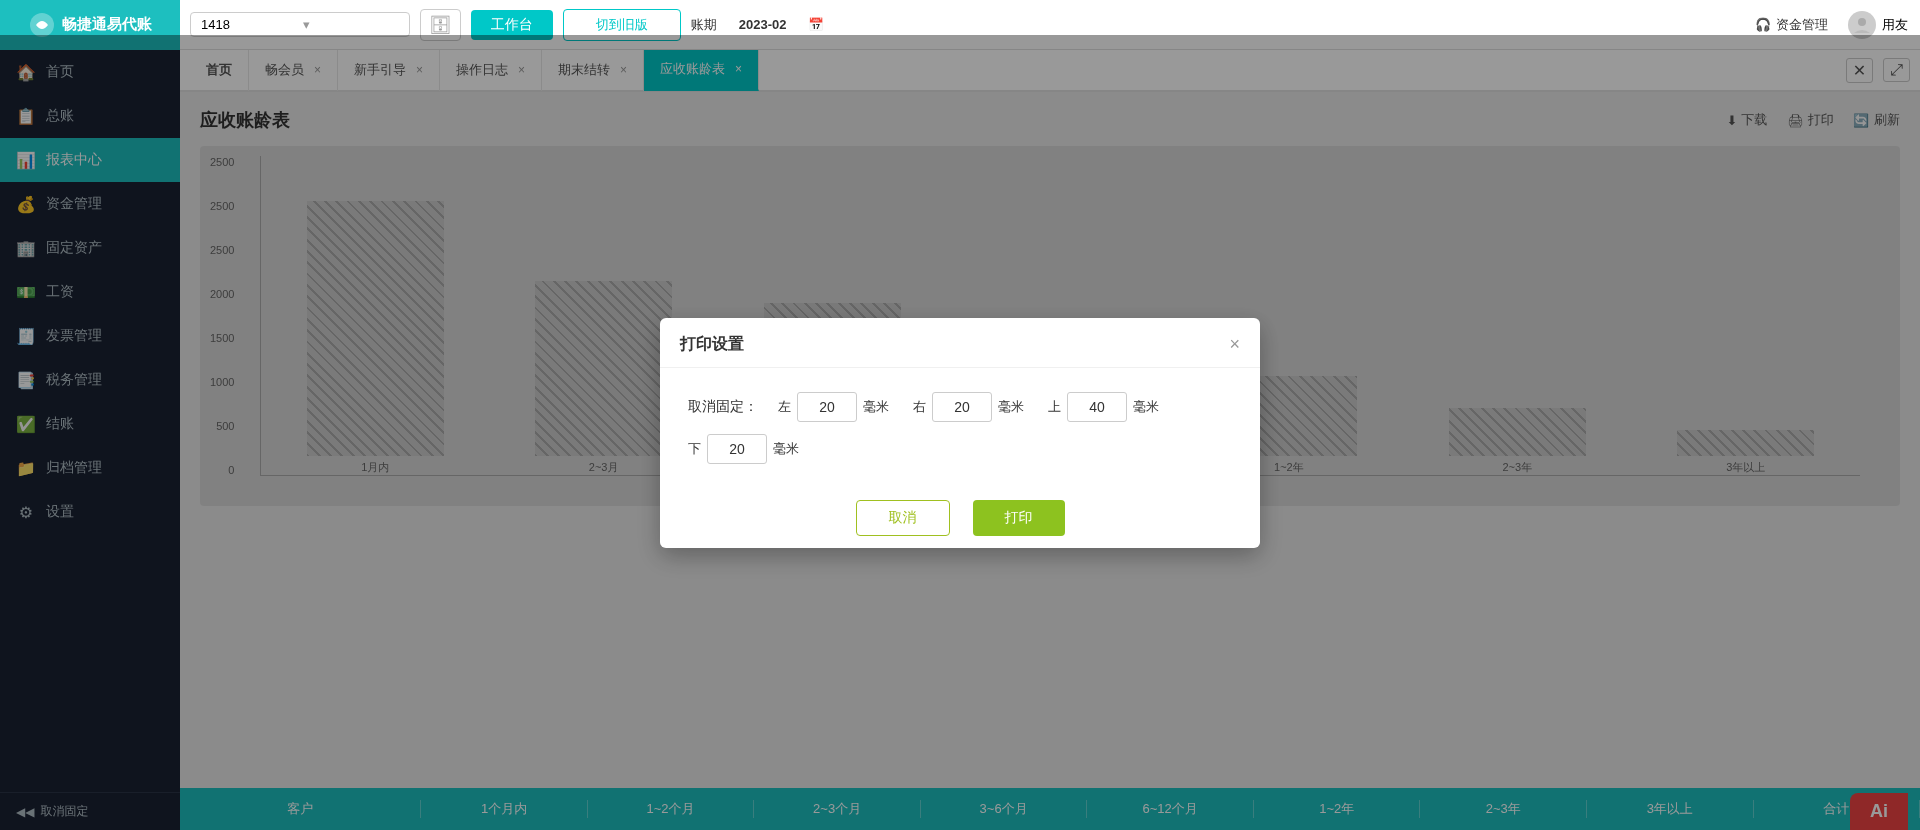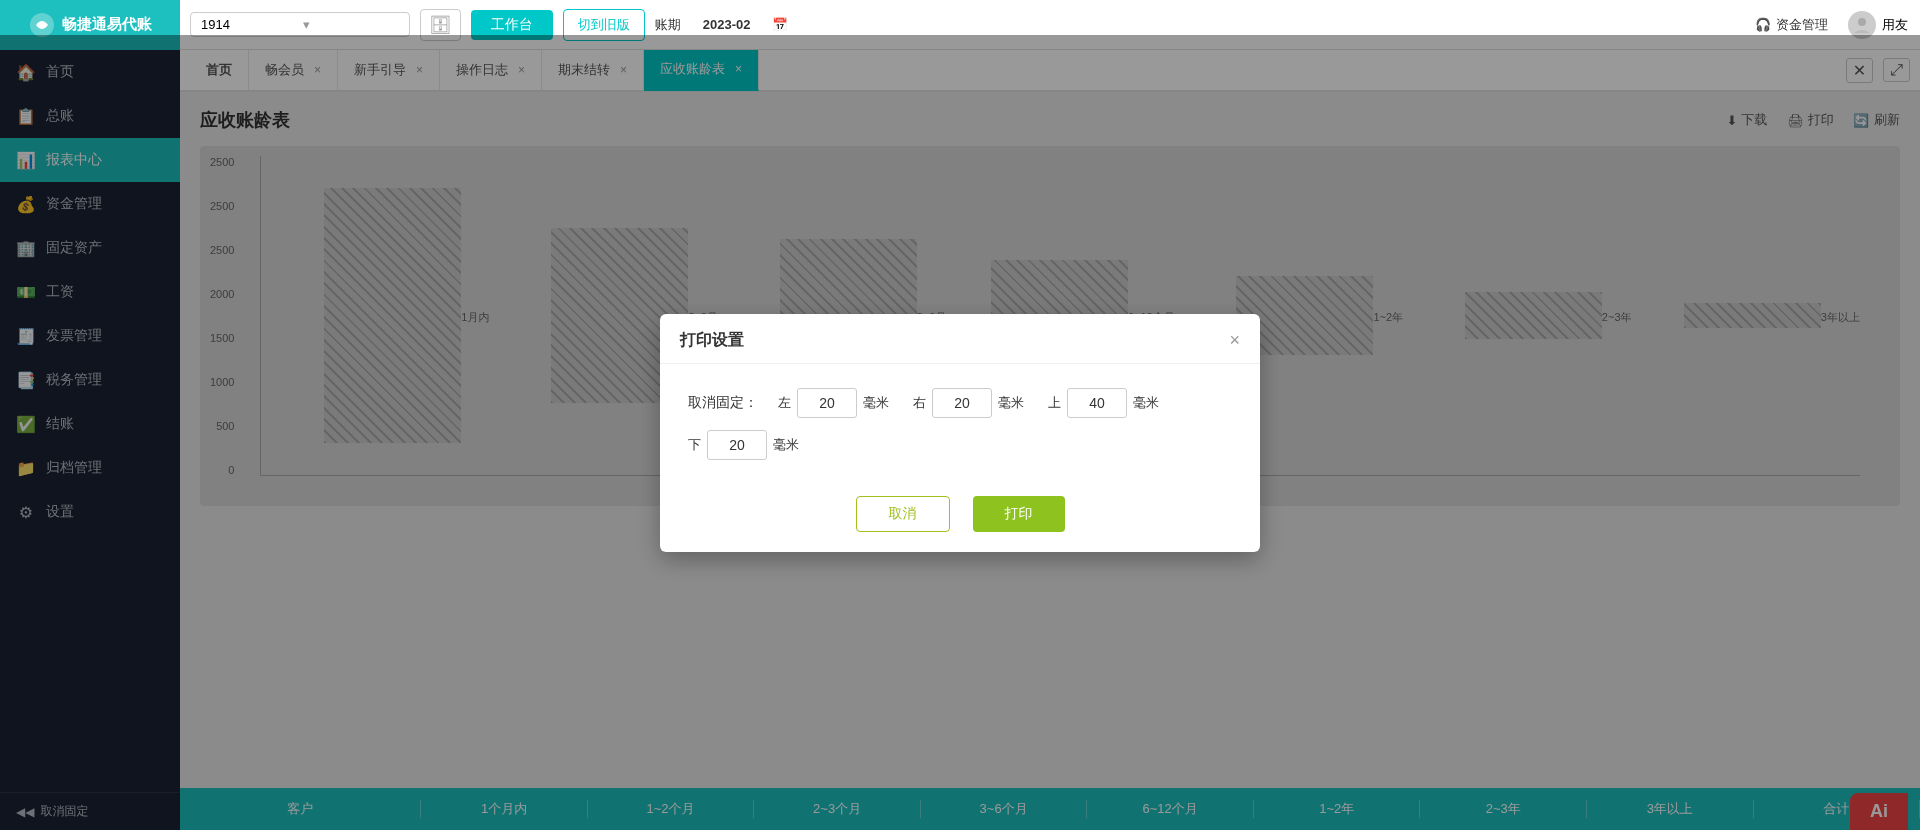--- a/index.html
+++ b/index.html
@@ -52,21 +52,21 @@
       border-radius: 4px;
       padding: 6px 20px;
       cursor: pointer;
       font-size: 14px;
     }
     .switch-btn {
       border: 1px solid #00c8c8;
       color: #00c8c8;
       background: #fff;
       border-radius: 4px;
-      padding: 6px 14px;
+      padding: 6px 32px;
       cursor: pointer;
       font-size: 13px;
     }
     .period-label {
       font-size: 13px;
       color: #333;
       display: flex;
       align-items: center;
       gap: 22px;
     }
@@ -278,21 +278,21 @@
       align-items: flex-end;
       gap: 0;
       height: 100%;
       border-left: 1px solid #aaa;
       border-bottom: 1px solid #aaa;
       padding-bottom: 0;
     }
     .chart-col {
       flex: 1;
       display: flex;
-      flex-direction: row;
+      flex-direction: column;
       align-items: center;
       height: 100%;
       justify-content: flex-end;
     }
     .chart-bar {
       width: 60%;
       background: repeating-linear-gradient(
         45deg,
         #aaa,
         #aaa 2px,
@@ -396,21 +396,21 @@
       border-radius: 3px;
       text-align: center;
       font-size: 14px;
       color: #333;
     }
     .margin-unit {
       font-size: 13px;
       color: #333;
     }
     .modal-footer {
-      padding: 12px 28px 20px;
+      padding: 12px 28px 12px;
       display: flex;
       justify-content: center;
       gap: 23px;
     }
     .btn-cancel {
       border: 1px solid #a0c020;
       color: #a0c020;
       background: #fff;
       border-radius: 4px;
       padding: 8px 32px;
@@ -448,21 +448,21 @@
 
     <div class="logo-area">
       <svg class="logo-icon" viewBox="0 0 28 28" fill="none">
         <circle cx="14" cy="14" r="12" fill="rgba(255,255,255,0.3)"></circle>
         <path d="M8 14 Q14 6 20 14 Q14 22 8 14Z" fill="white"></path>
       </svg>
       <span>畅捷通易代账</span>
     </div>
 
     <div class="company-selector">
-      <span>1914</span>
+      <span>1418</span>
       <span style="color:#999;">▾</span>
     </div>
 
     <div style="cursor:pointer; color:#999; font-size:18px; border:1px solid #ccc; border-radius:4px; padding:4px 8px;">🗄</div>
 
     <button class="workbench-btn">工作台</button>
 
     <button class="switch-btn">切到旧版</button>
 
     <div class="period-label">

